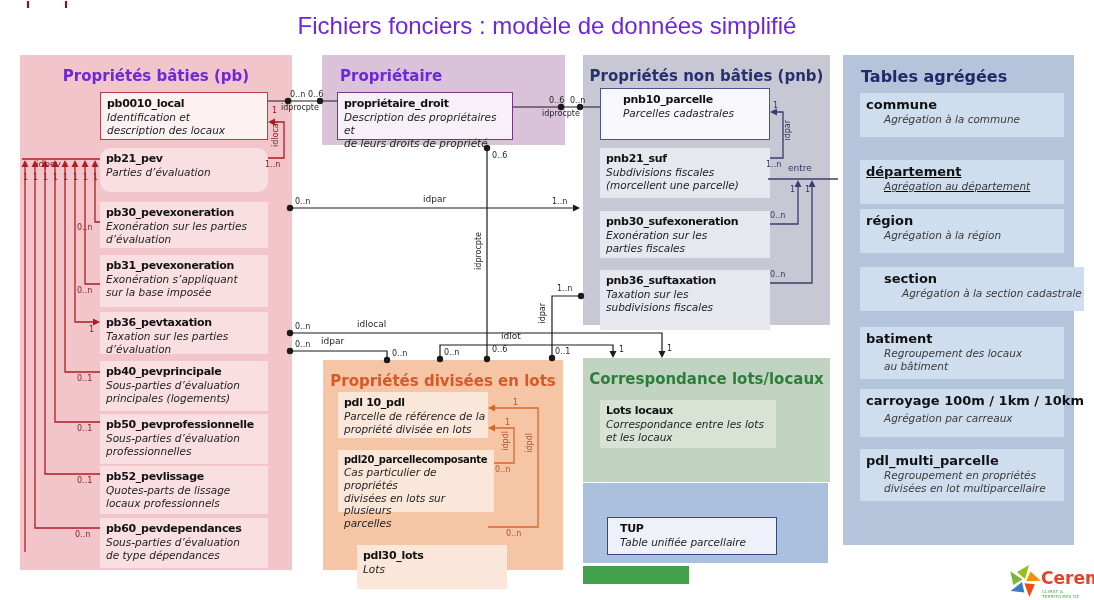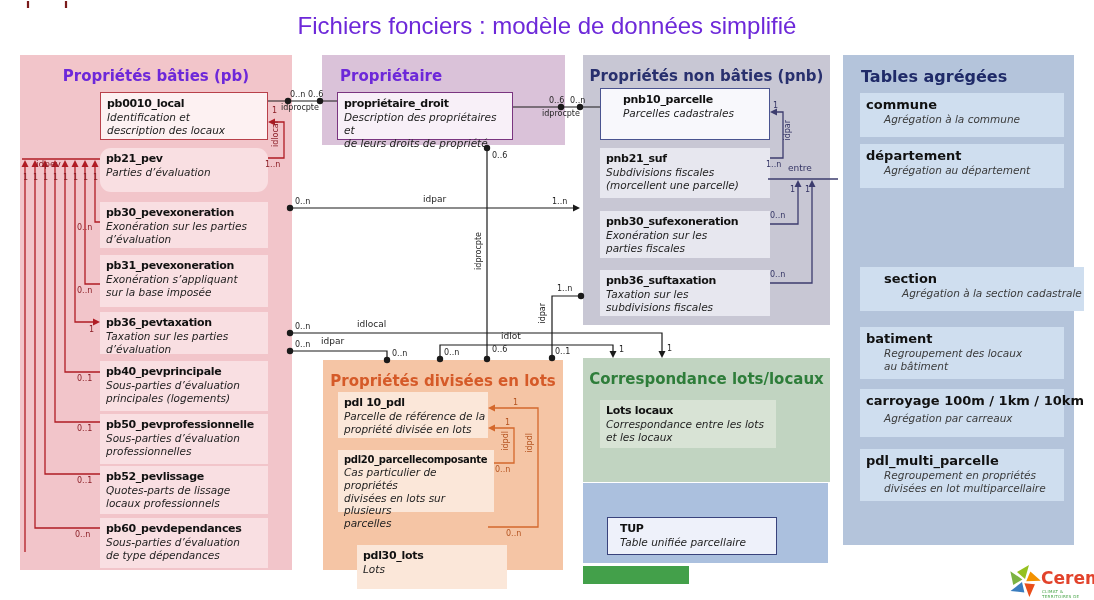--- a/index.html
+++ b/index.html
@@ -129,21 +129,21 @@
   <div class="tbox b-pnb" style="left:600px;top:148px;width:170px;height:50px;">
     <div class="tname">pnb21_suf</div>
     <div class="tdesc">Subdivisions fiscales
 (morcellent une parcelle)</div>
   </div>
   <div class="tbox b-pnb" style="left:600px;top:211px;width:170px;height:47px;">
     <div class="tname">pnb30_sufexoneration</div>
     <div class="tdesc">Exonération sur les
 parties fiscales</div>
   </div>
-  <div class="tbox b-pnb" style="left:600px;top:270px;width:170px;height:46px;">
+  <div class="tbox b-pnb" style="left:600px;top:270px;width:170px;height:60px;">
     <div class="tname">pnb36_suftaxation</div>
     <div class="tdesc">Taxation sur les
 subdivisions fiscales</div>
   </div>
 
   <div class="tbox b-pdl" style="left:338px;top:392px;width:150px;height:46px;">
     <div class="tname">pdl 10_pdl</div>
     <div class="tdesc">Parcelle de référence de la
 propriété divisée en lots</div>
   </div>
@@ -166,23 +166,27 @@
 
   <div class="tbox b-tup" style="left:607px;top:517px;width:170px;height:38px;">
     <div class="tname">TUP</div>
     <div class="tdesc">Table unifiée parcellaire</div>
   </div>
 
   <div class="tbox b-agg" style="left:860px;top:93px;width:204px;height:44px;">
     <div class="tname">commune</div>
     <div class="tdesc">Agrégation à la commune</div>
   </div>
-  <div class="tbox b-agg" style="left:860px;top:144px;width:204px;height:44px;">
+  <div class="tbox b-agg" style="left:860px;top:160px;width:204px;height:44px;text-decoration:underline;">
     <div class="tname">département</div>
     <div class="tdesc">Agrégation au département</div>
+  </div>
+  <div class="tbox b-agg" style="left:860px;top:209px;width:204px;height:44px;">
+    <div class="tname">région</div>
+    <div class="tdesc">Agrégation à la région</div>
   </div>
   <div class="tbox b-agg" style="left:860px;top:267px;width:224px;height:44px;padding-left:24px;">
     <div class="tname">section</div>
     <div class="tdesc">Agrégation à la section cadastrale</div>
   </div>
   <div class="tbox b-agg" style="left:860px;top:327px;width:204px;height:52px;">
     <div class="tname">batiment</div>
     <div class="tdesc">Regroupement des locaux
  au bâtiment</div>
   </div>

